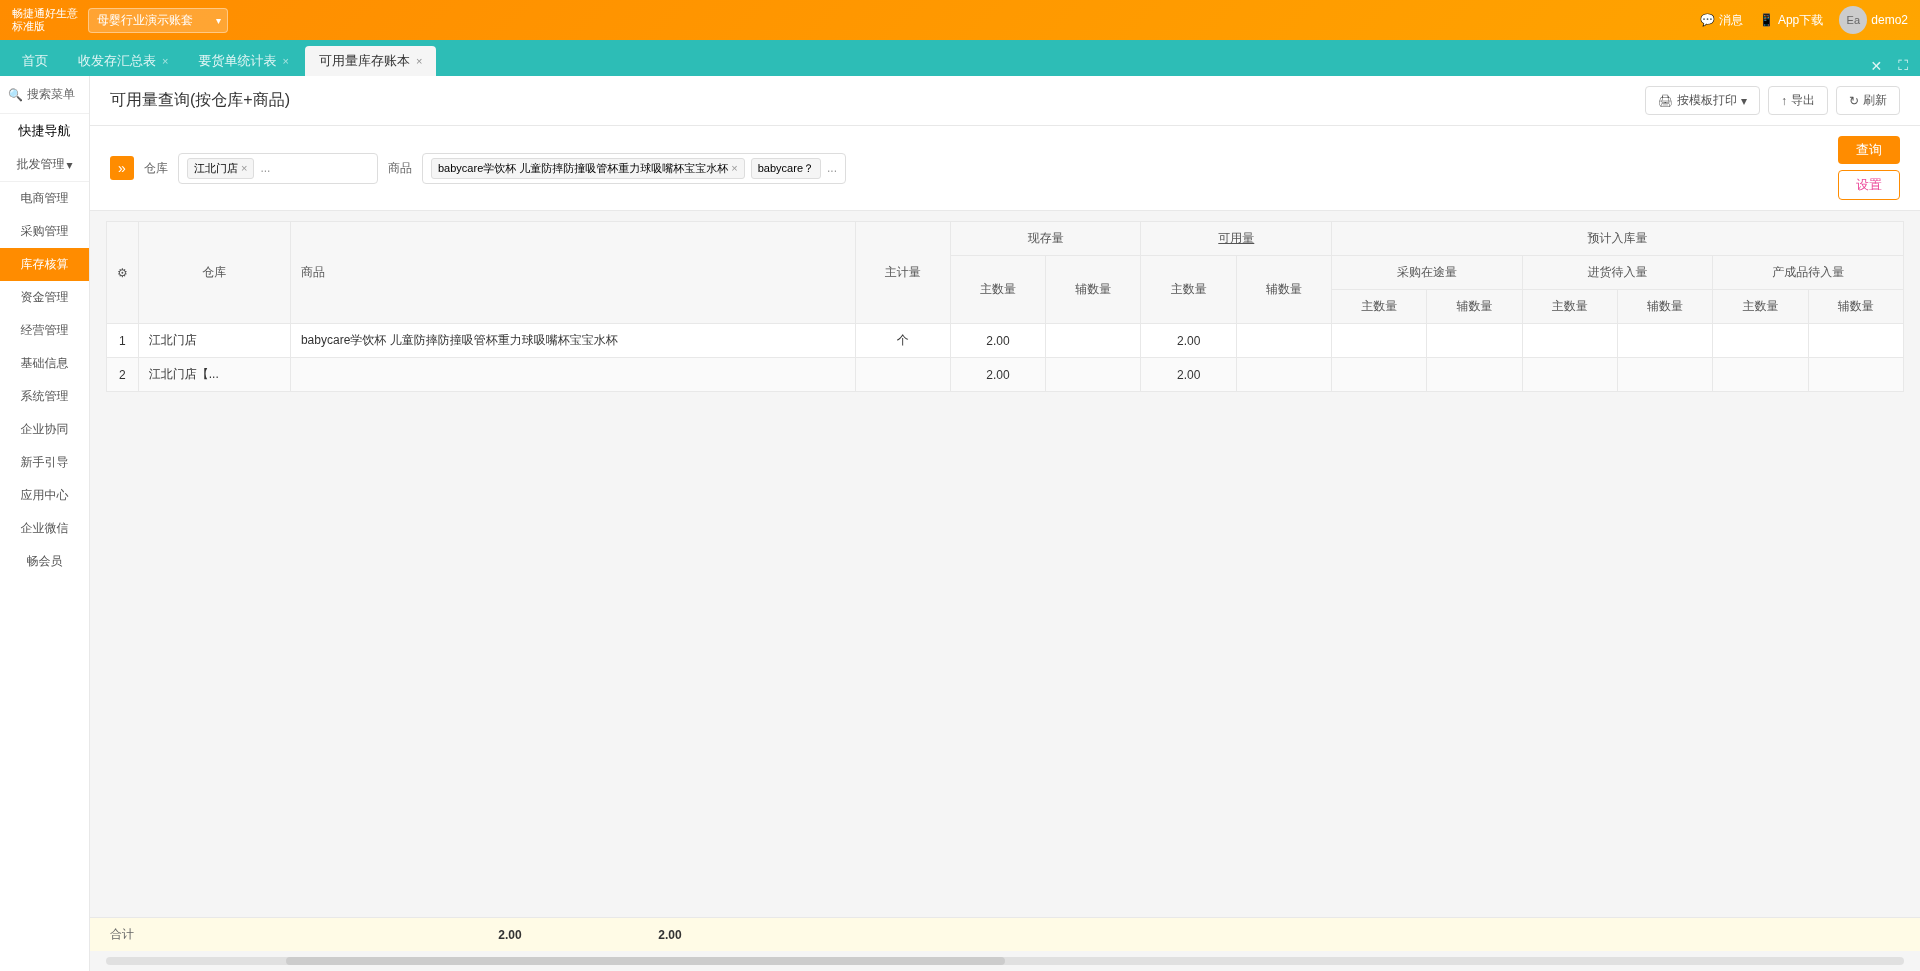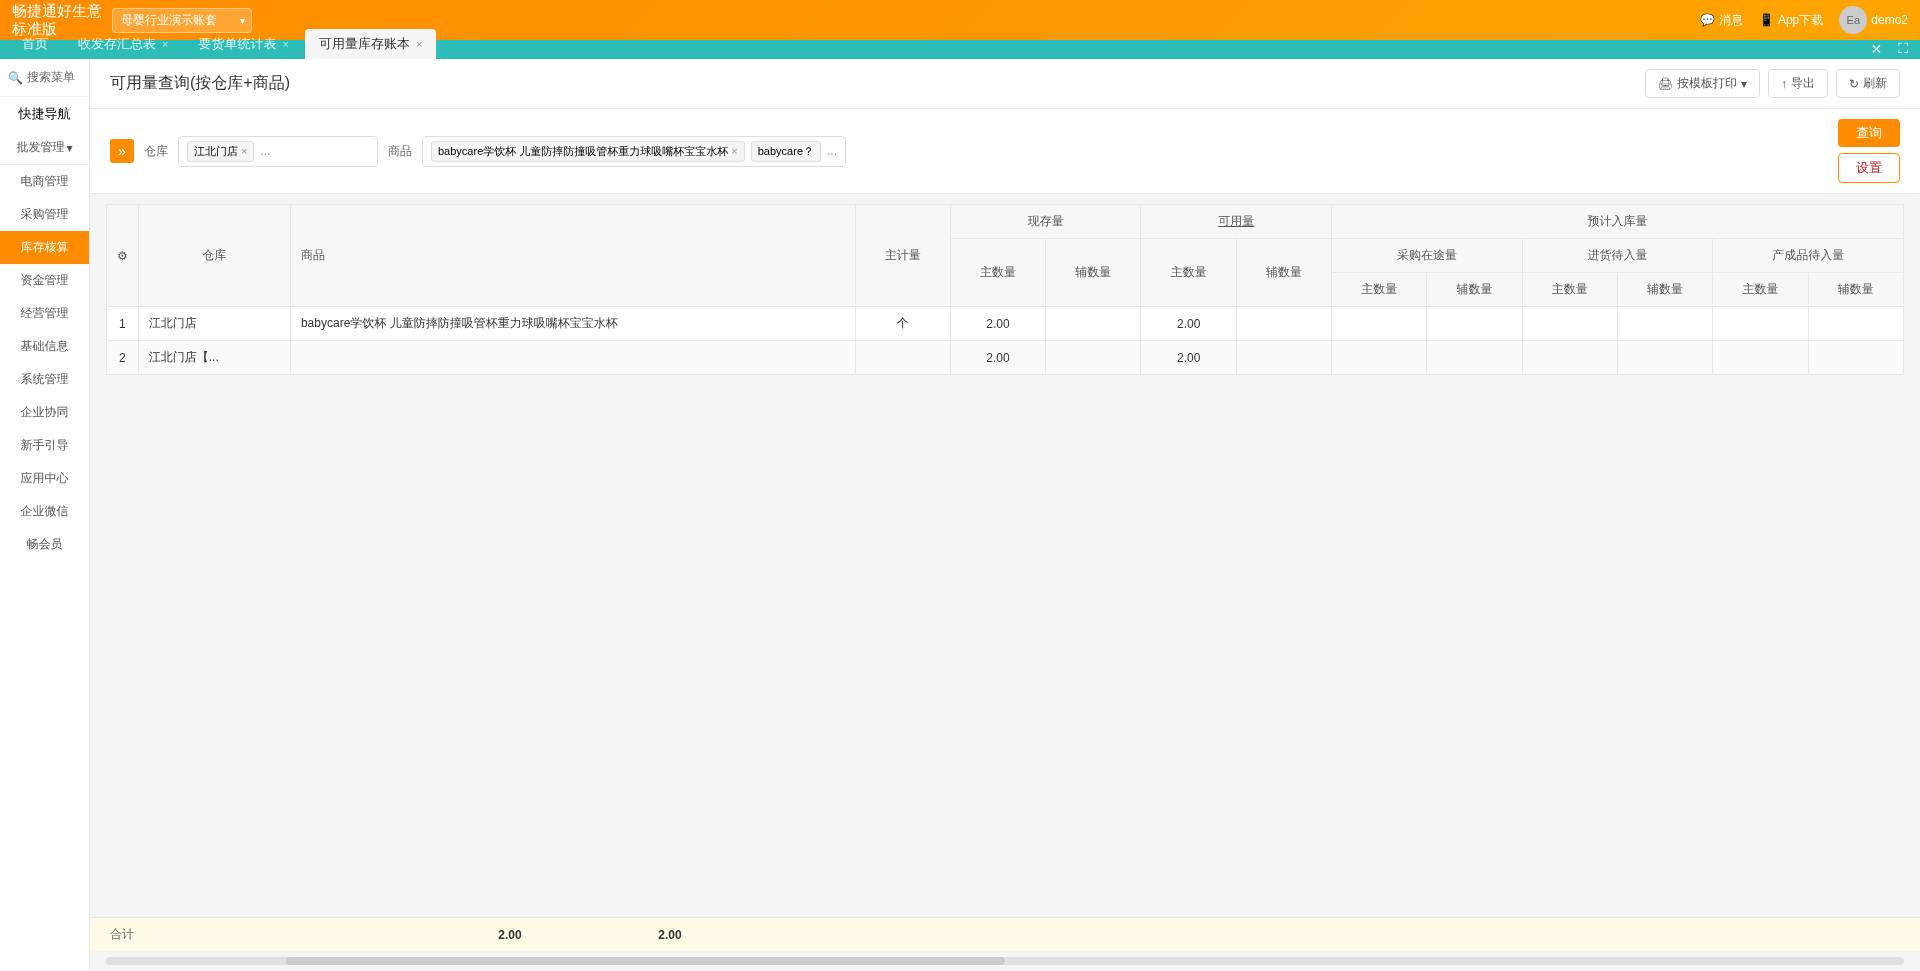--- a/index.html
+++ b/index.html
@@ -10,39 +10,39 @@
       height: 40px;
       background: linear-gradient(135deg, #ff8c00 0%, #ffa500 100%);
       display: flex;
       align-items: center;
       padding: 0 12px;
       justify-content: space-between;
       flex-shrink: 0;
     }
     .top-bar-left { display: flex; align-items: center; gap: 10px; }
     .logo-text { color: white; font-size: 12px; font-weight: bold; line-height: 1.2; }
-    .logo-text span { display: block; font-size: 15px; font-weight: normal; }
+    .logo-text span { display: block; font-size: 11px; font-weight: normal; }
     .org-selector {
       background: rgba(255,255,255,0.2);
       border: 1px solid rgba(255,255,255,0.4);
       border-radius: 4px;
       color: white;
       padding: 3px 20px 3px 8px;
       font-size: 12px;
       cursor: pointer;
       position: relative;
       min-width: 140px;
     }
     .top-bar-right { display: flex; align-items: center; gap: 16px; color: white; font-size: 12px; }
     .top-bar-right .icon-btn { display: flex; align-items: center; gap: 4px; cursor: pointer; }
     .avatar { width: 28px; height: 28px; border-radius: 50%; background: #ccc; overflow: hidden; display: flex; align-items: center; justify-content: center; font-size: 11px; color: #666; }
 
     
     .nav-tabs {
-      height: 19px;
+      height: 36px;
       background: #2dbdb6;
       display: flex;
       align-items: flex-end;
       padding: 0 8px;
       flex-shrink: 0;
       position: relative;
     }
     .nav-tab {
       height: 30px;
       padding: 0 14px;
@@ -201,21 +201,21 @@
       background: #ff8c00;
       color: white;
       border: none;
       border-radius: 4px;
       cursor: pointer;
       font-size: 13px;
     }
     .btn-setting {
       padding: 5px 14px;
       background: white;
-      color: #b91c1c;
+      color: #ec4899;
       border: 1px solid #ff8c00;
       border-radius: 4px;
       cursor: pointer;
       font-size: 13px;
     }
 
     
     .table-area {
       flex: 1;
       overflow: auto;

